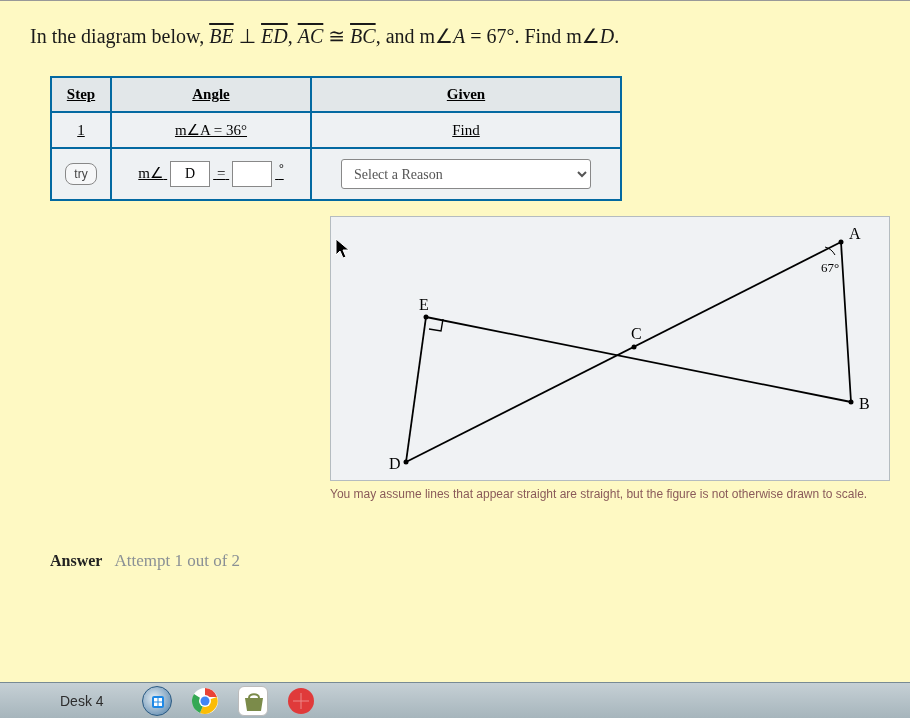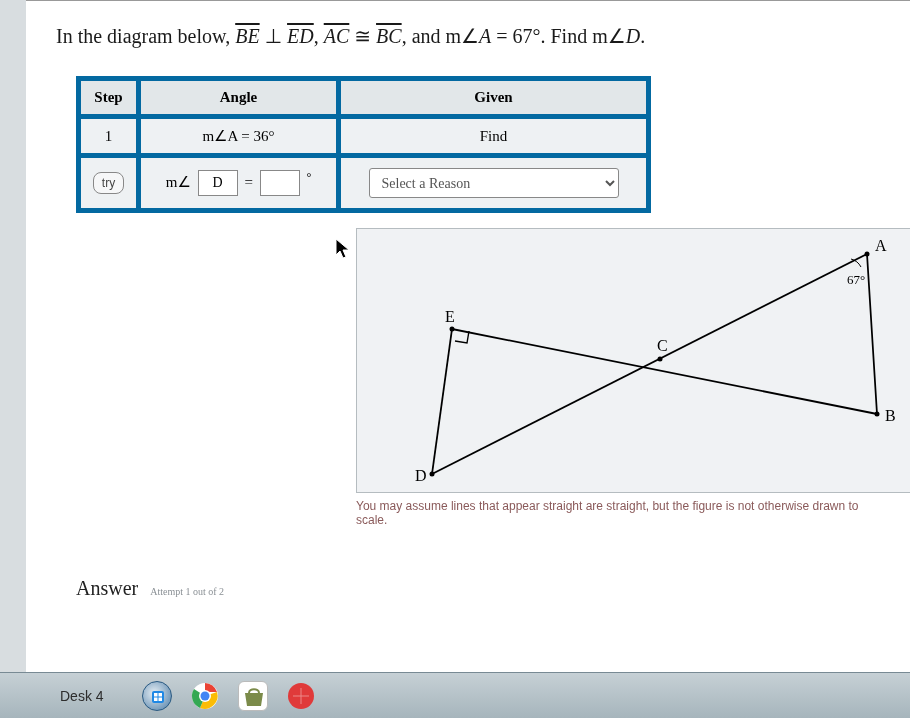--- a/index.html
+++ b/index.html
@@ -5,46 +5,46 @@
   * { box-sizing: border-box; margin: 0; padding: 0; }
   body {
     font-family: Georgia, 'Times New Roman', serif;
     background: #d8dde0;
     width: 910px;
     height: 718px;
     overflow: hidden;
     position: relative;
   }
   .page {
-    background: #ffffff;
+    background: #fef9c3;
     padding: 20px 30px 0 30px;
     height: 690px;
     border-top: 1px solid #999;
-    margin-left: 26px;
   }
   .problem-statement {
     font-size: 20px;
     color: #1a1a1a;
     margin-bottom: 25px;
     line-height: 1.5;
   }
   .overline { text-decoration: overline; }
   .problem-statement .mathit { font-style: italic; }
   .proof-table {
     border-collapse: collapse;
     margin-left: 20px;
     margin-bottom: 15px;
   }
   .proof-table td, .proof-table th {
-    border: 5px solid #0369a1;
+    border: 2px solid #0369a1;
     padding: 8px 12px;
     text-align: center;
     font-size: 15px;
     background: #eef1f3;
     font-weight: normal;
+    text-decoration: underline;
   }
   .proof-table th {
     font-weight: bold;
     background: #e2e7e9;
   }
   .proof-table .step-col { width: 60px; }
   .proof-table .angle-col { width: 200px; }
   .proof-table .reason-col { width: 310px; }
   .input-row td { padding: 10px 8px; }
   .try-btn {
@@ -94,31 +94,31 @@
     font-size: 12px;
     color: #8a5a5a;
     font-family: Liberation Sans, sans-serif;
     margin-top: 6px;
     text-align: left;
   }
   .answer-section {
     margin-top: 50px;
     margin-left: 20px;
   }
-  .answer-label { font-weight: normal; font-size: 20px; color: #222; }
-  .attempt-text { font-size: 10px; color: #8a9095; margin-left: 8px; }
+  .answer-label { font-weight: bold; font-size: 16px; color: #222; }
+  .attempt-text { font-size: 17px; color: #8a9095; margin-left: 8px; }
   .must-answer {
     margin-top: 25px;
     font-size: 19px;
     color: #222;
   }
   .taskbar {
     position: absolute;
     left: 0; right: 0; bottom: 0;
-    height: 46px;
+    height: 36px;
     background: linear-gradient(#c6d0d5, #a6b5bc);
     border-top: 1px solid #788a94;
     display: flex;
     align-items: center;
     padding-left: 60px;
     gap: 18px;
   }
   .taskbar-text {
     font-family: Arial, sans-serif;
     font-size: 14px;

